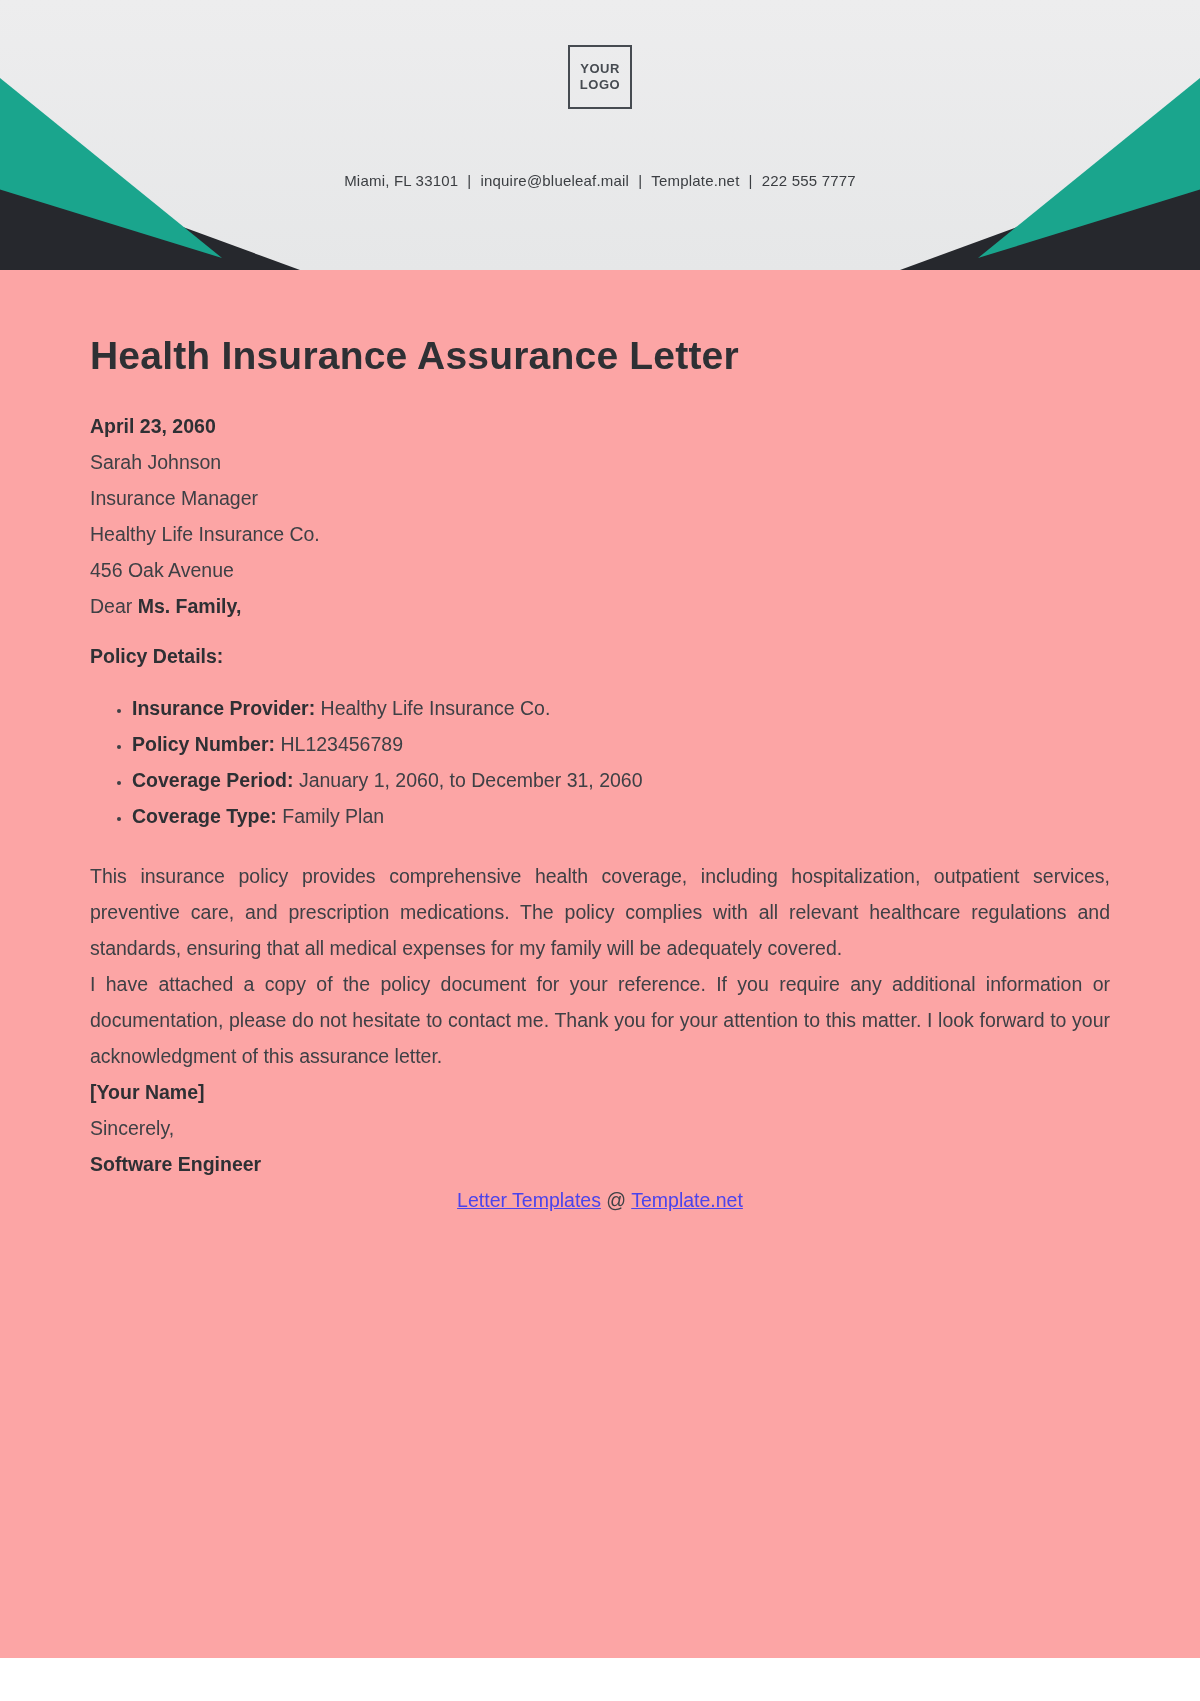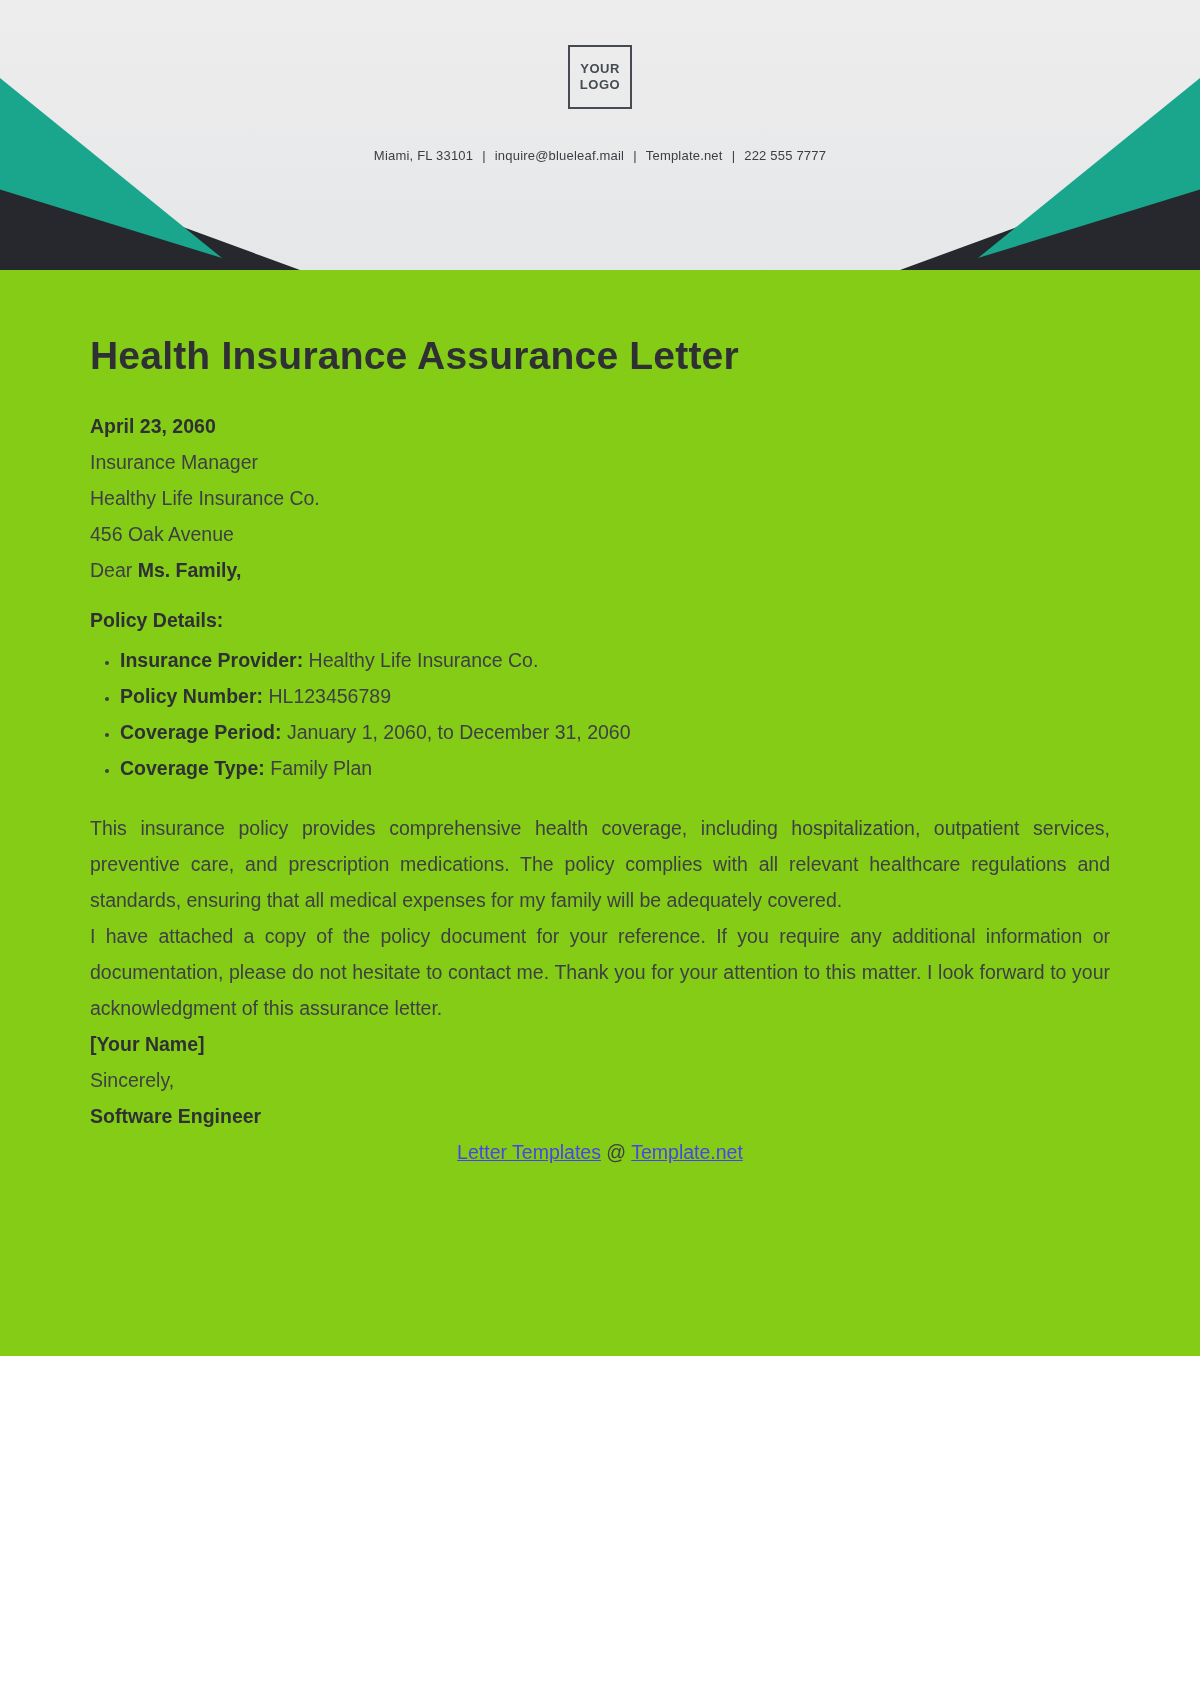--- a/index.html
+++ b/index.html
@@ -4,21 +4,21 @@
 <style>
   * { box-sizing: border-box; }
   html, body { margin: 0; padding: 0; }
   body {
     width: 1200px;
     height: 1701px;
     background: #ffffff;
     font-family: "Liberation Sans", "DejaVu Sans", sans-serif;
     color: #3e4045;
   }
-  .page { position: relative; width: 1200px; height: 1356px; overflow: hidden; background: #84cc16; }
+  .page { position: relative; width: 1200px; height: 1658px; overflow: hidden; background: #fca5a5; }
 
   
   .header {
     position: relative;
     height: 270px;
     background: linear-gradient(#ededee, #e6e7e8);
     overflow: hidden;
   }
   .shape { position: absolute; }
   .dark-left {
@@ -50,23 +50,23 @@
     display: flex; flex-direction: column;
     align-items: center; justify-content: center;
     font-size: 13px; font-weight: 700;
     letter-spacing: 0.5px;
     line-height: 16px;
     color: #464b51;
     background: transparent;
   }
   .contact {
     position: absolute;
-    top: 148px; left: 0; right: 0;
+    top: 172px; left: 0; right: 0;
     text-align: center;
-    font-size: 13px;
+    font-size: 15px;
     color: #3b3e42;
     letter-spacing: 0.2px;
   }
   .contact .sep { margin: 0 9px; color: #3b3e42; }
 
   
   .content { padding: 0 90px; }
   .title {
     margin: 64px 0 30px 0;
     text-align: left;
@@ -76,21 +76,21 @@
     letter-spacing: 0.2px;
   }
   .line, .para, .policy-list li, .footer-line {
     font-size: 19.5px;
     line-height: 36px;
   }
   .line { color: #3e4045; }
   .b { font-weight: 700; color: #2e3034; }
   .para { margin: 0; text-align: justify; color: #3e4045; }
   .policy-heading { margin-top: 14px; }
-  .policy-list { margin: 4px; padding-left: 26px; list-style: disc; }
+  .policy-list { margin: 16px; padding-left: 26px; list-style: disc; }
   .policy-list li { color: #3e4045; }
   .policy-list li::marker { color: #3e4045; font-size: 0.75em; }
   .gap-before { margin-top: 24px; }
   .footer-line { text-align: center; color: #3e4045; }
   .link { color: #4a43ec; text-decoration: underline; cursor: pointer; }
 </style>
 </head>
 <body>
 
 <div class="page">
@@ -110,20 +110,21 @@
       <span>Miami, FL 33101</span><span class="sep">|</span><span>inquire@blueleaf.mail</span><span class="sep">|</span><span>Template.net</span><span class="sep">|</span><span>222 555 7777</span>
     </div>
   </header>
 
   <main class="content">
 
     <h1 class="title">Health Insurance Assurance Letter</h1>
 
     <div class="line b">April 23, 2060</div>
 
+    <div class="line">Sarah Johnson</div>
     <div class="line">Insurance Manager</div>
     <div class="line">Healthy Life Insurance Co.</div>
     <div class="line">456 Oak Avenue</div>
 
     <div class="line"><span>Dear </span><span class="b">Ms. Family,</span></div>
 
 
     <div class="line b policy-heading">Policy Details:</div>
 
     <ul class="policy-list">

